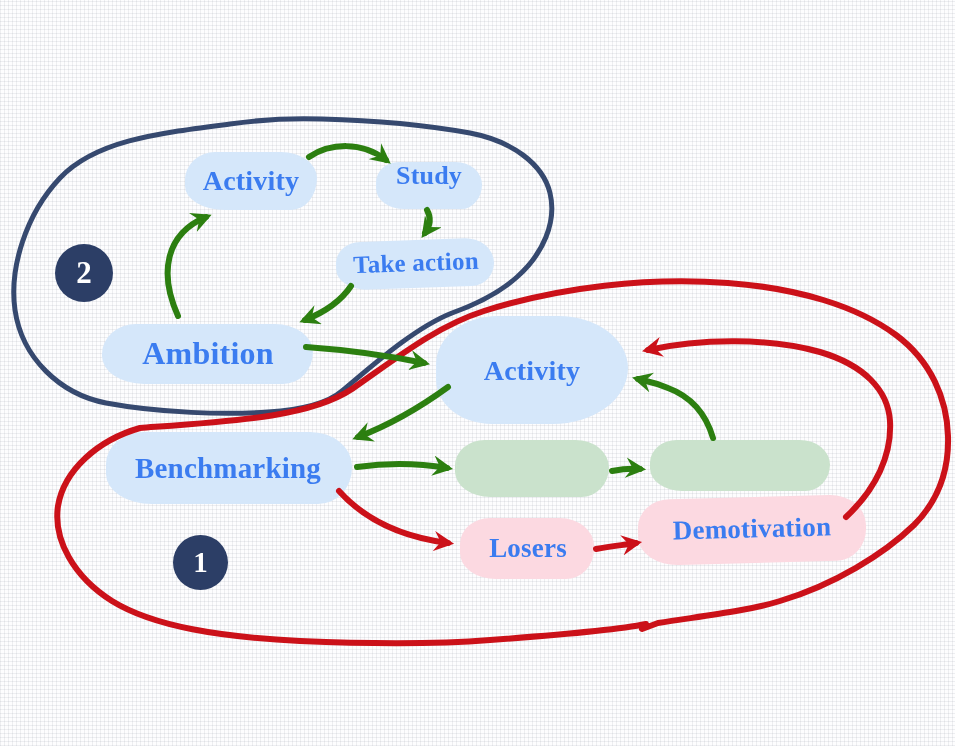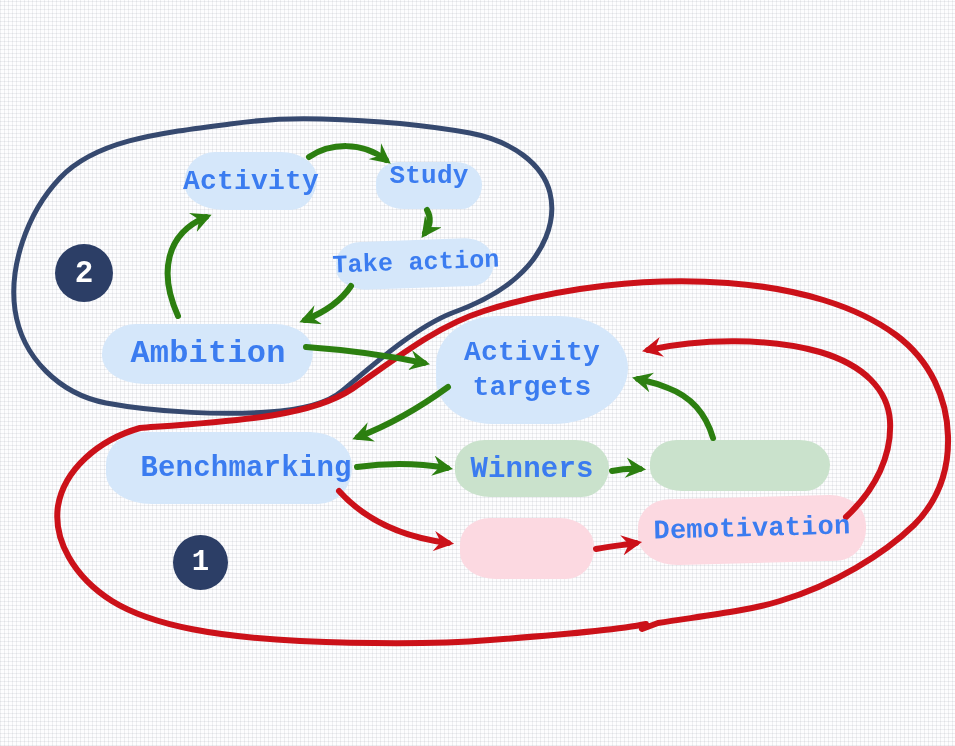--- a/index.html
+++ b/index.html
@@ -4,21 +4,21 @@
 <style>
   html,body{margin:0;padding:0;}
   .canvas{
     position:relative;
     width:955px;height:746px;
     overflow:hidden;
     background-color:#fdfdfe;
     background-image:
       repeating-linear-gradient(0deg, rgba(100,108,124,0.10) 0 1px, transparent 1px 4px),
       repeating-linear-gradient(90deg, rgba(100,108,124,0.10) 0 1px, transparent 1px 4px);
-    font-family:Liberation Mono, monospace;
+    font-family:Liberation Serif, serif;
   }
   .bubble{
     position:absolute;
     z-index:1;
   }
   .bubble.blue {background:#d5e7fa;}
   .bubble.green{background:#cae2cc;}
   .bubble.pink {background:#fcd9e1;}
 
   .b-activity        {left:185px;top:152px;width:132px;height:58px;border-radius:30px 36px 26px 40px / 28px 26px 32px 24px;}
@@ -42,21 +42,21 @@
     font-weight:700;
     white-space:nowrap;
     text-align:center;
     letter-spacing:0.2px;
   }
   .l-activity        {left:251px;top:181px;font-size:28px;}
   .l-study           {left:429px;top:176px;font-size:26px;}
   .l-take-action     {left:416px;top:263px;font-size:25px;transform:translate(-50%,-50%) rotate(-2deg);}
   .l-ambition        {left:208px;top:353px;font-size:32px;}
   .l-activity-targets{left:532px;top:370px;font-size:28px;line-height:1.25;}
-  .l-benchmarking    {left:228px;top:468px;font-size:29px;margin-left:18px;}
+  .l-benchmarking    {left:228px;top:468px;font-size:29px;}
   .l-winners         {left:532px;top:469px;font-size:29px;}
   .l-motivation      {left:740px;top:466px;font-size:26px;}
   .l-losers          {left:528px;top:548px;font-size:27px;}
   .l-demotivation    {left:752px;top:529px;font-size:27px;transform:translate(-50%,-50%) rotate(-1.5deg);}
 
   .badge{
     position:absolute;
     z-index:3;
     background:#2c3e66;
     border-radius:50%;
@@ -149,22 +149,21 @@
 
     <path d="M 713 438 C 706 414 692 397 668 388 C 654 382 646 381 638 379" fill="none" stroke="#2c7f10" stroke-width="6" stroke-linecap="round" marker-end="url(#ah-green)"></path>
   </svg>
 
   <div class="label l-activity">Activity</div>
   <div class="label l-study">Study</div>
   <div class="label l-take-action">Take action</div>
   <div class="label l-ambition">Ambition</div>
   <div class="label l-activity-targets">
     <div>Activity</div>
-    <div>targets</div>
   </div>
   <div class="label l-benchmarking">Benchmarking</div>
-  <div class="label l-winners">Winners</div>
+  <div class="label l-losers">Losers</div>
   <div class="label l-demotivation">Demotivation</div>
 
   <div class="badge badge-2">2</div>
   <div class="badge badge-1">1</div>
 
 </div>
 
 </body></html>

